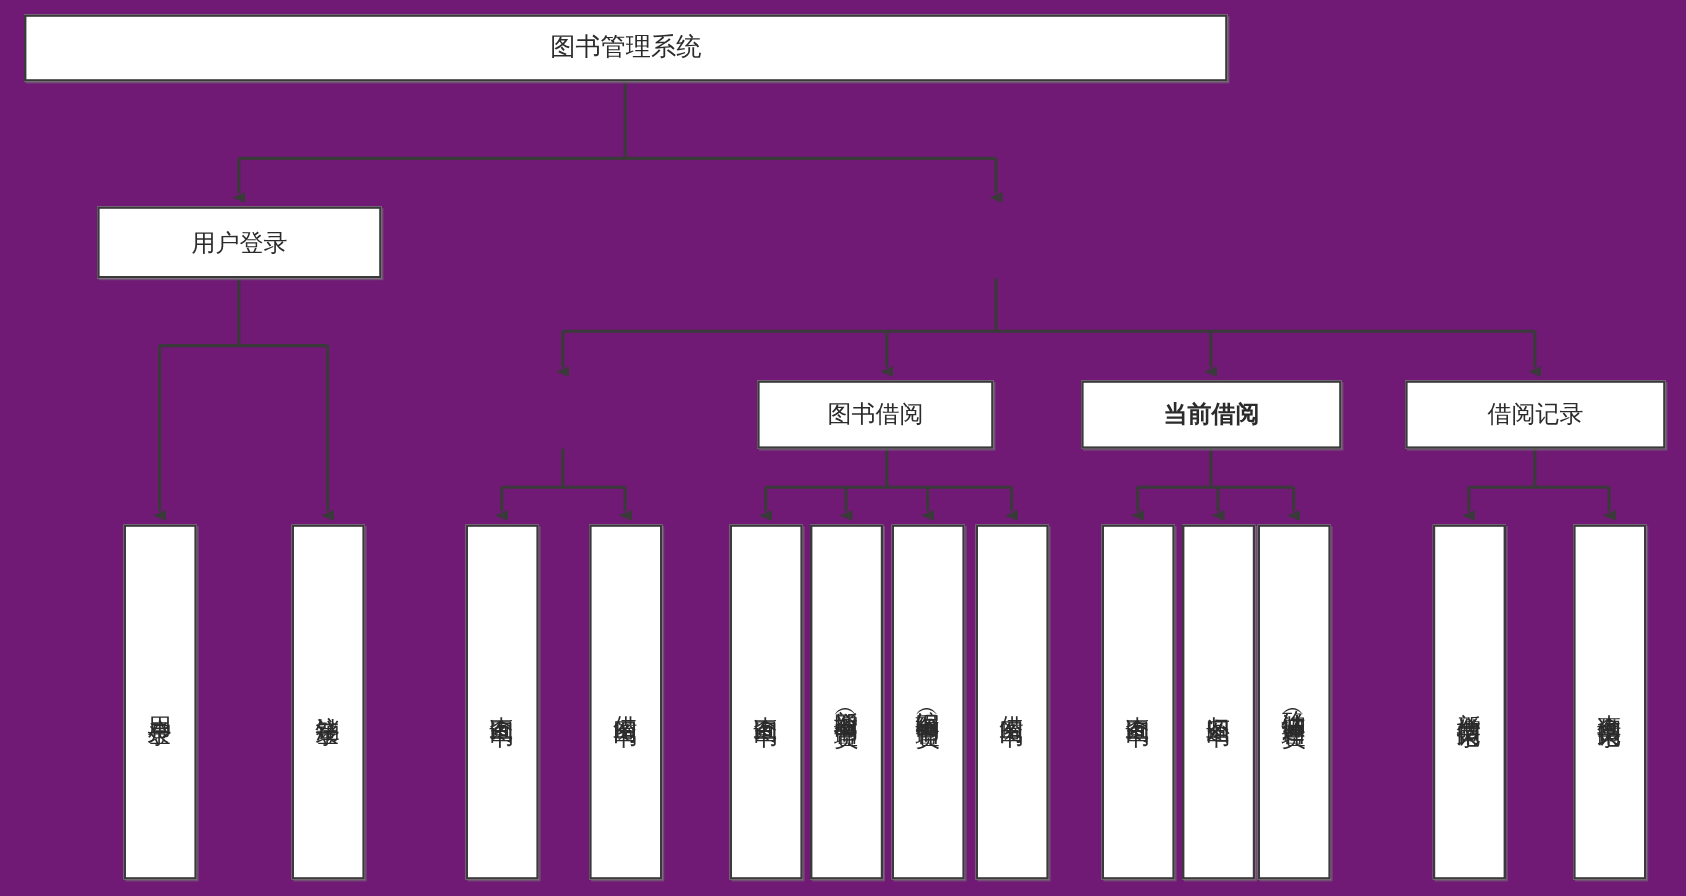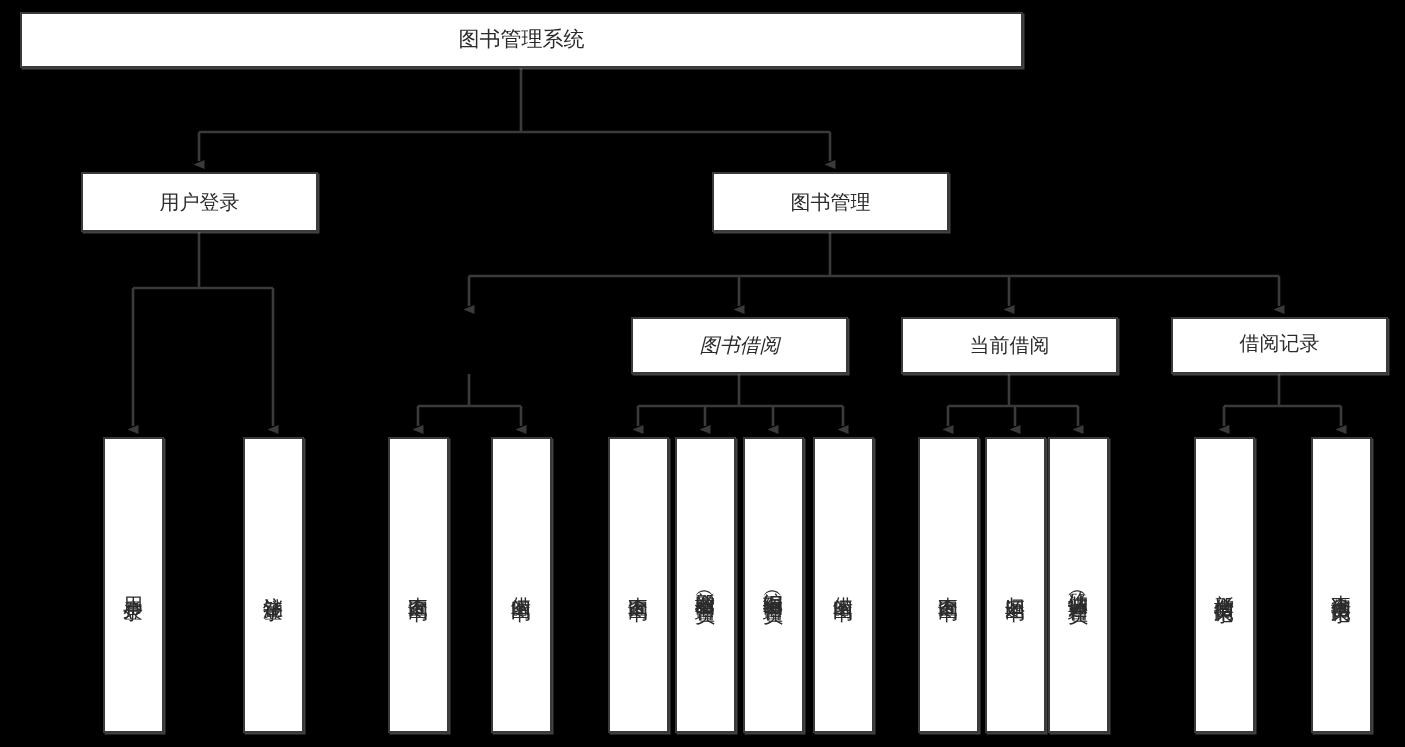--- a/index.html
+++ b/index.html
@@ -8,21 +8,21 @@
     padding: 0;
     background: #ffffff;
   }
   body {
     font-family: "DejaVu Sans", "Liberation Sans", sans-serif;
   }
   #canvas {
     position: relative;
     width: 1405px;
     height: 747px;
-    background: #000000;
+    background: #701a75;
     overflow: hidden;
   }
   svg.connectors {
     position: absolute;
     left: 0;
     top: 0;
     width: 1405px;
     height: 747px;
     pointer-events: none;
   }
@@ -121,31 +121,28 @@
     </g>
   </svg>
 
   <div class="node root" style="left:20px; top:12px; width:1003px; height:56px;">
     <span class="node-label">图书管理系统</span>
   </div>
 
   <div class="node lvl2" style="left:81px; top:172px; width:237px; height:60px;">
     <span class="node-label">用户登录</span>
   </div>
-  <div class="node lvl2" style="left:712px; top:172px; width:237px; height:60px;">
-    <span class="node-label">图书管理</span>
-  </div>
 
-  <div class="node lvl3" style="left:631px; top:317px; width:217px; height:57px;font-style:italic;">
+  <div class="node lvl3" style="left:631px; top:317px; width:197px; height:57px;">
     <span class="node-label">图书借阅</span>
   </div>
-  <div class="node lvl3" style="left:901px; top:317px; width:217px; height:57px;">
+  <div class="node lvl3" style="left:901px; top:317px; width:217px; height:57px;font-weight:bold;">
     <span class="node-label">当前借阅</span>
   </div>
-  <div class="node lvl3" style="left:1171px; top:317px; width:217px; height:57px;font-family:Liberation Mono, monospace;">
+  <div class="node lvl3" style="left:1171px; top:317px; width:217px; height:57px;">
     <span class="node-label">借阅记录</span>
   </div>
 
   <div class="node leaf" style="left:103px; top:437px; width:61px; height:296px;">
     <span class="node-label">用户登录</span>
   </div>
   <div class="node leaf" style="left:243px; top:437px; width:61px; height:296px;">
     <span class="node-label">注销登录</span>
   </div>
 

